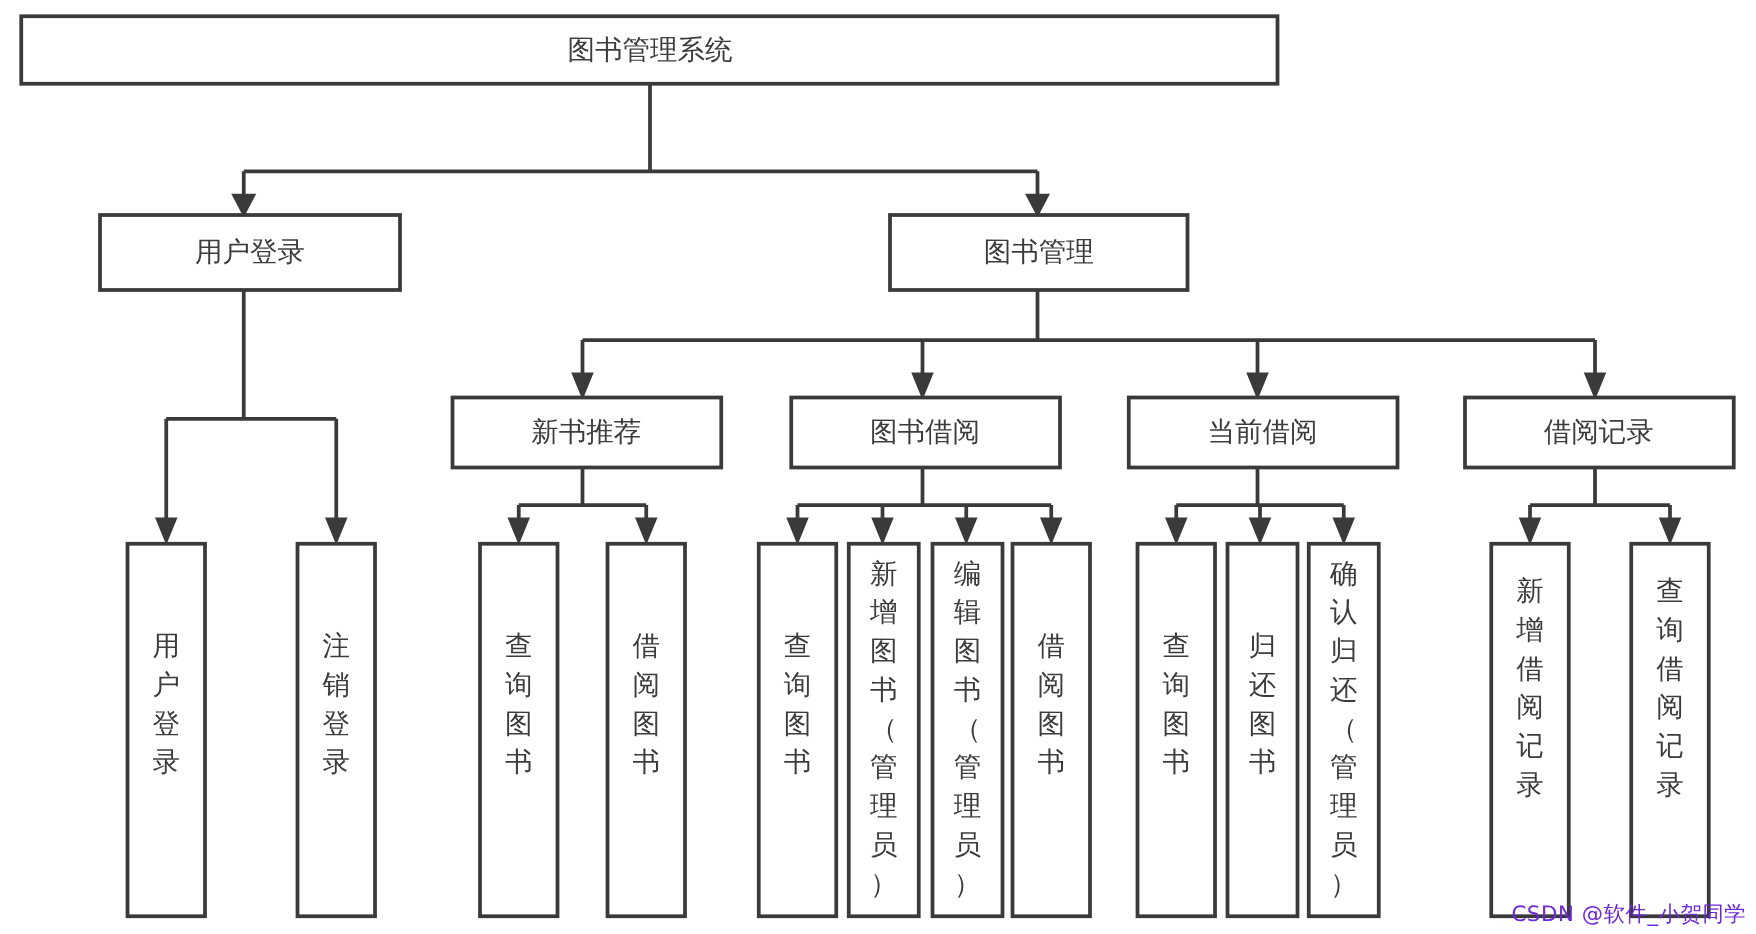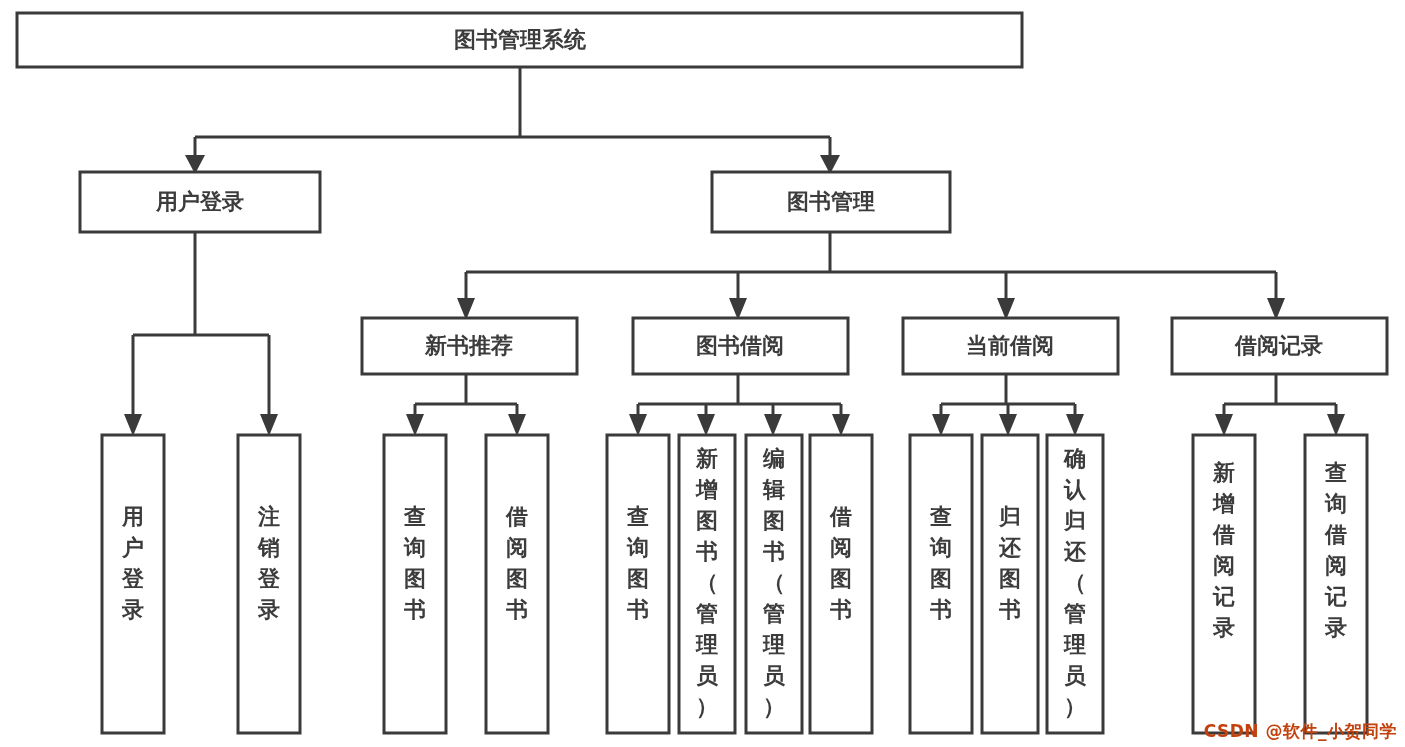--- a/index.html
+++ b/index.html
@@ -9,21 +9,20 @@
   }
   body {
     font-family: "DejaVu Sans", "Liberation Sans", sans-serif;
   }
   #diagram-root {
     position: relative;
     width: 1405px;
     height: 747px;
     background: #ffffff;
     overflow: hidden;
-    font-weight: bold;
   }
   svg.diagram-canvas {
     position: absolute;
     left: 0;
     top: 0;
     width: 1405px;
     height: 747px;
   }
   .node-box {
     fill: #ffffff;
@@ -51,21 +50,21 @@
     font-size: 22px;
     fill: #3c3c3c;
     text-anchor: middle;
   }
   .watermark {
     position: absolute;
     right: 8px;
     bottom: 4px;
     font-family: "DejaVu Sans", "Liberation Sans", sans-serif;
     font-size: 17px;
-    color: #c2410c;
+    color: #6d28d9;
     white-space: nowrap;
     letter-spacing: 0.5px;
   }
 </style>
 </head>
 <body>
 
 <div id="diagram-root">
 
   <svg class="diagram-canvas" viewBox="0 0 1405 747">

